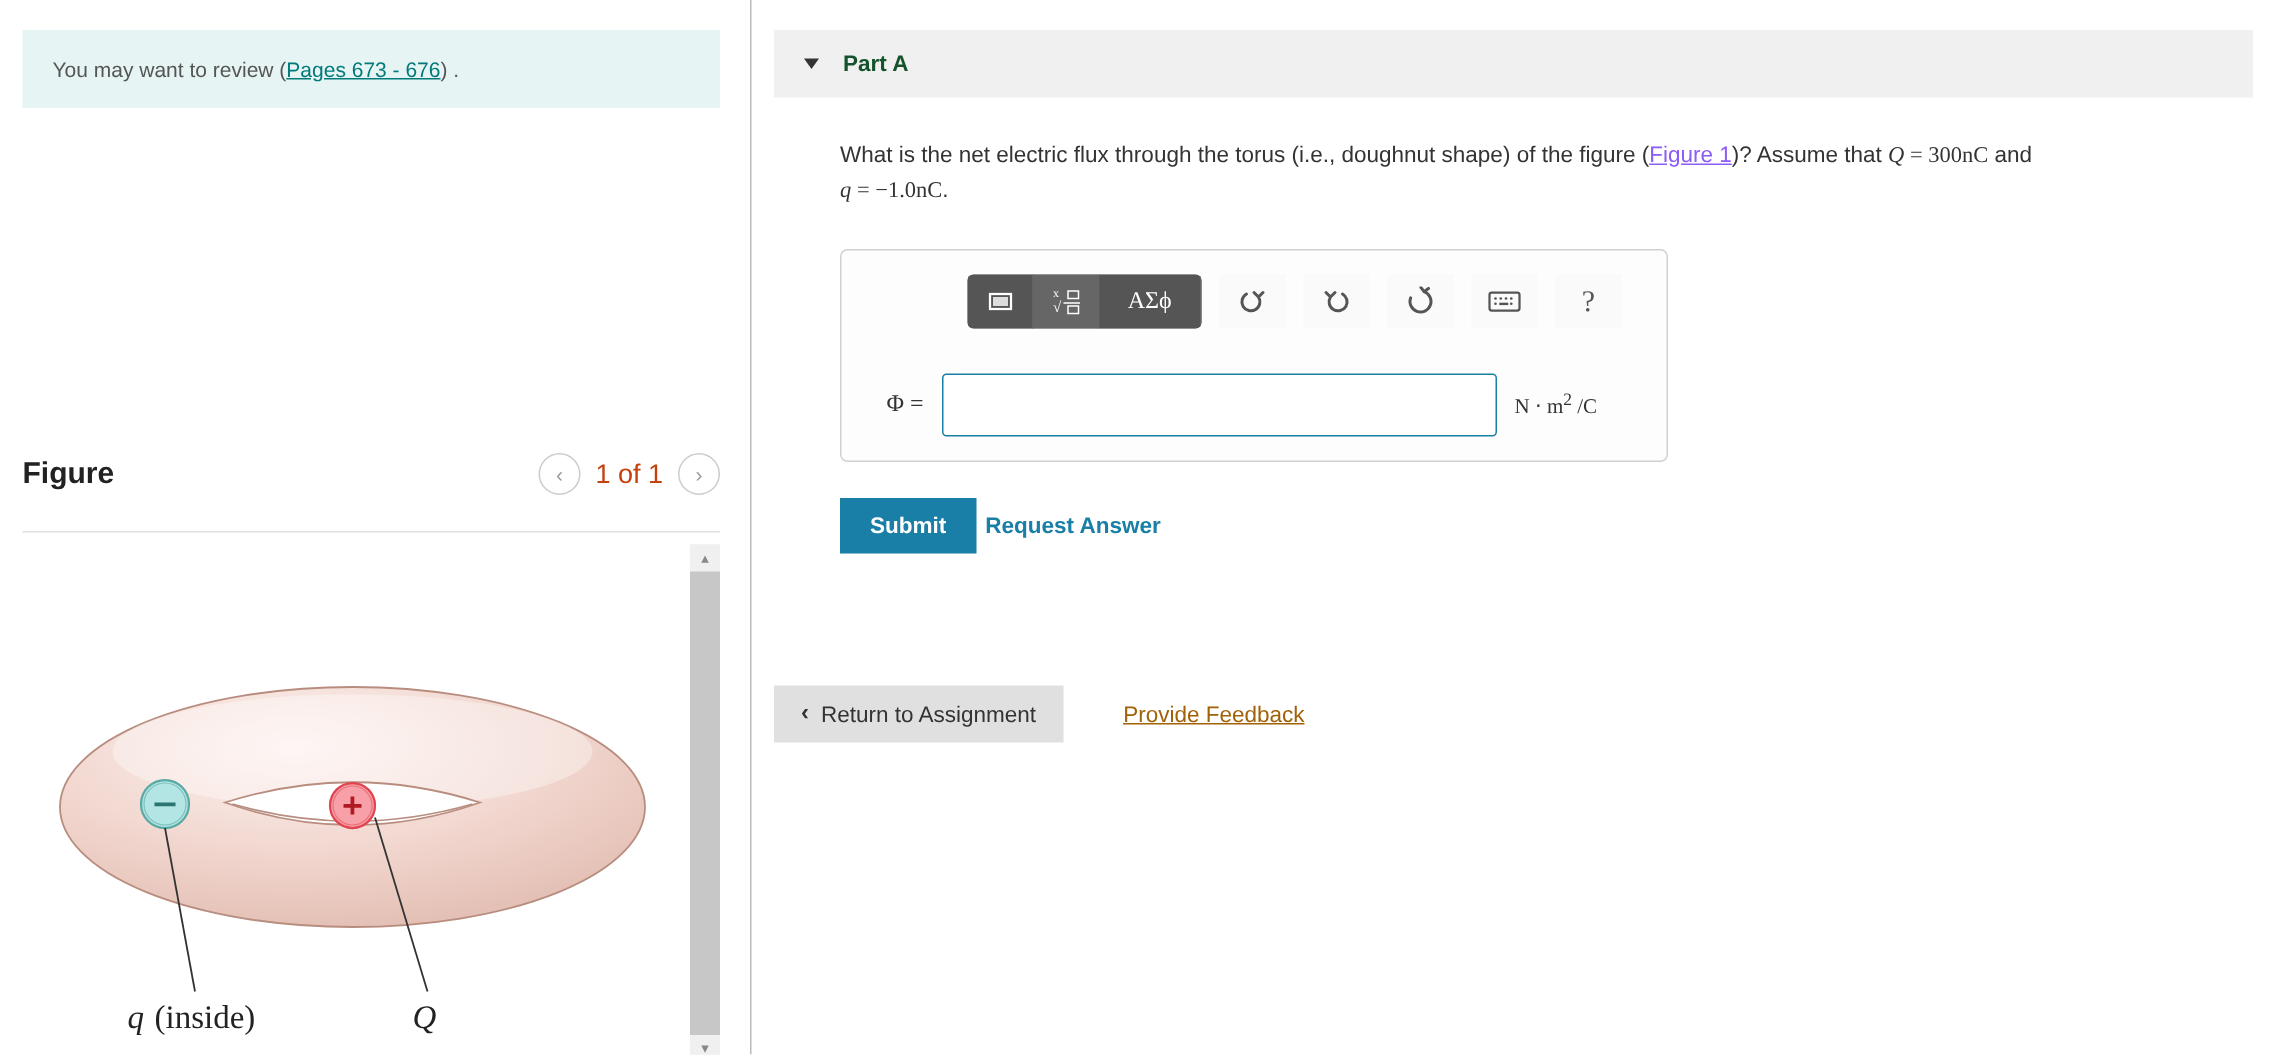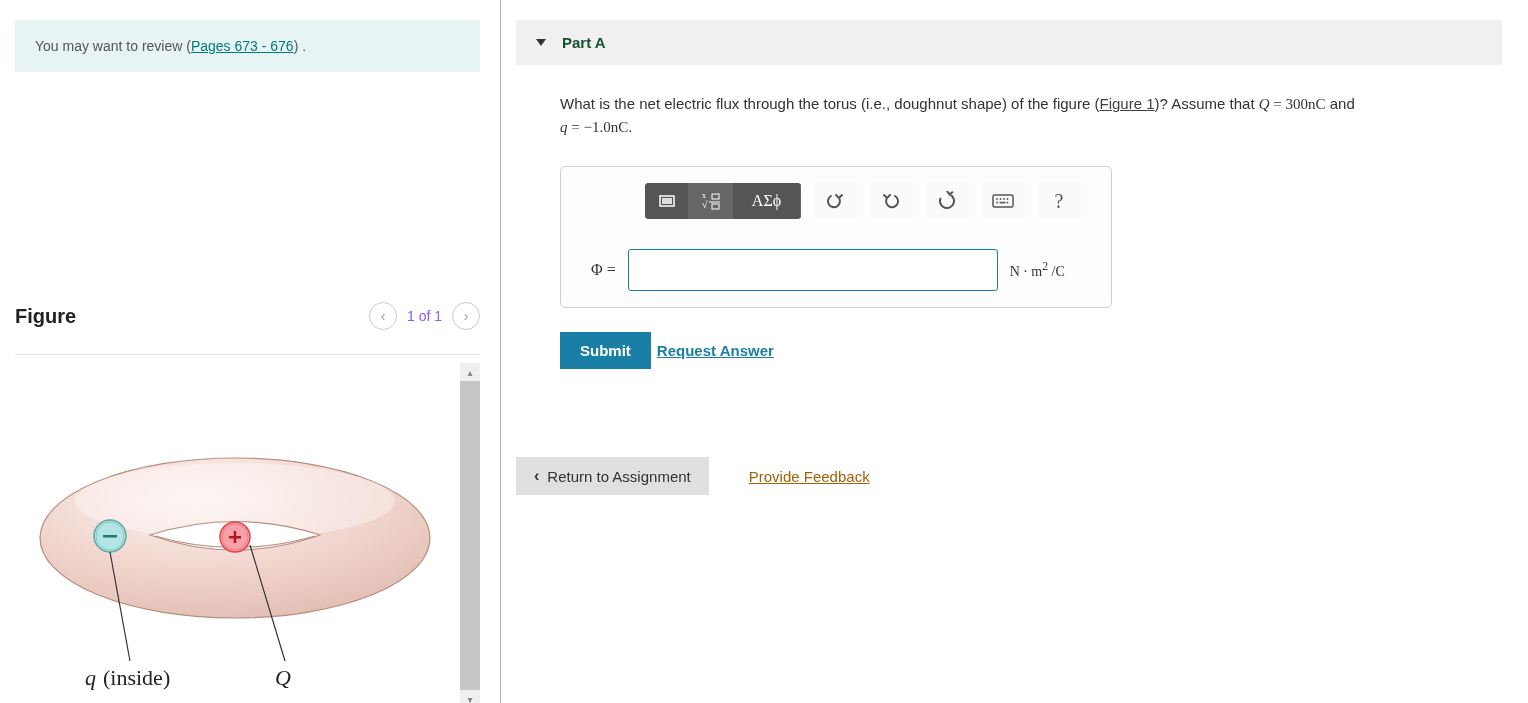--- a/index.html
+++ b/index.html
@@ -72,22 +72,22 @@
       color: #222;
     }
     
     .figure-nav {
       display: flex;
       align-items: center;
       gap: 10px;
     }
     
     .nav-text {
-      font-size: 14px;
-      color: #8b5cf6;
+      font-size: 18px;
+      color: #c2410c;
     }
     
     .nav-btn {
       width: 28px;
       height: 28px;
       border: 1px solid #ccc;
       border-radius: 50%;
       background: #fff;
       cursor: pointer;
       display: flex;
@@ -174,21 +174,21 @@
     }
     
     .question-text {
       font-size: 15px;
       color: #333;
       line-height: 1.5;
       margin-bottom: 28px;
     }
     
     .question-text a {
-      color: #404040;
+      color: #8b5cf6;
       text-decoration: underline;
       text-align: right;
     }
     
     .math-italic {
       font-family: "Times New Roman", Times, serif;
       font-style: italic;
     }
 
     .math-roman {
@@ -288,21 +288,20 @@
       color: #fff;
       padding: 10px 20px;
       font-size: 15px;
       font-weight: bold;
       cursor: pointer;
       border: none;
     }
     
     .link-action {
       color: #1a7fa6;
-      text-decoration: underline;
       font-size: 15px;
       font-weight: bold;
       cursor: pointer;
     }
     
     .footer-row {
       display: flex;
       align-items: center;
       gap: 40px;
       margin-top: 60px;

